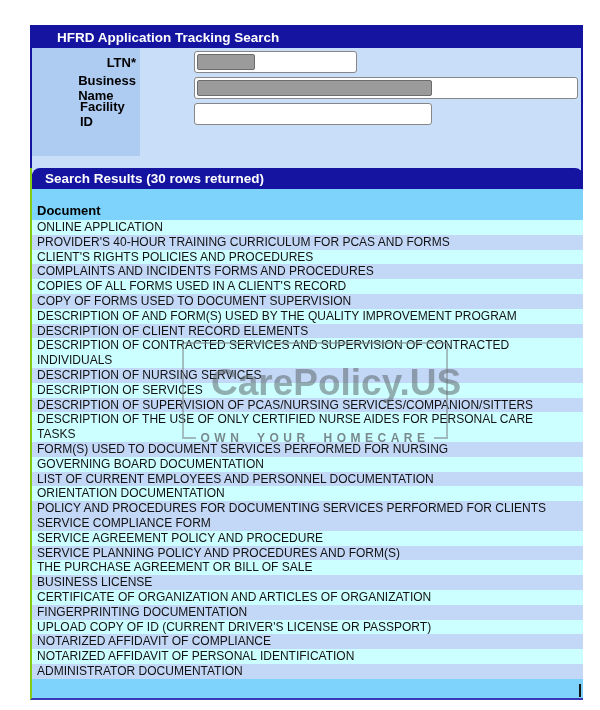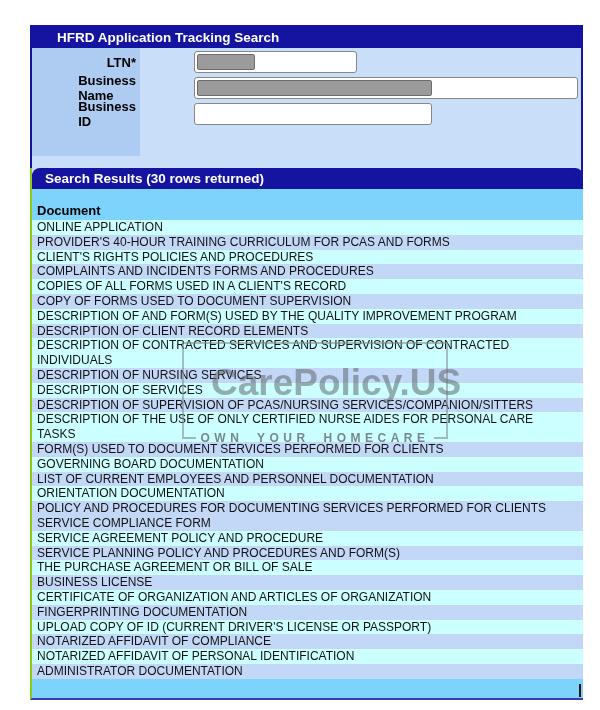--- a/index.html
+++ b/index.html
@@ -58,21 +58,21 @@
 <div class="page">
 
   <div class="search-panel">
     <div class="panel-header">
       <span>HFRD Application Tracking Search</span>
     </div>
     <div class="search-body">
       <div class="label-col">
         <div class="form-row">LTN*</div>
         <div class="form-row">Business Name</div>
-        <div class="form-row">Business ID</div>
+        <div class="form-row">Facility ID</div>
       </div>
       <div class="field-col">
         <div class="form-row">
           <div class="text-input ltn-input">
             <div class="redaction"></div>
           </div>
         </div>
         <div class="form-row">
           <div class="text-input bn-input">
             <div class="redaction"></div>
@@ -98,21 +98,21 @@
           <div class="doc-row row-blue">COMPLAINTS AND INCIDENTS FORMS AND PROCEDURES</div>
           <div class="doc-row row-cyan">COPIES OF ALL FORMS USED IN A CLIENT'S RECORD</div>
           <div class="doc-row row-blue">COPY OF FORMS USED TO DOCUMENT SUPERVISION</div>
           <div class="doc-row row-cyan">DESCRIPTION OF AND FORM(S) USED BY THE QUALITY IMPROVEMENT PROGRAM</div>
           <div class="doc-row row-blue">DESCRIPTION OF CLIENT RECORD ELEMENTS</div>
           <div class="doc-row row-cyan">DESCRIPTION OF CONTRACTED SERVICES AND SUPERVISION OF CONTRACTED INDIVIDUALS</div>
           <div class="doc-row row-blue">DESCRIPTION OF NURSING SERVICES</div>
           <div class="doc-row row-cyan">DESCRIPTION OF SERVICES</div>
           <div class="doc-row row-blue">DESCRIPTION OF SUPERVISION OF PCAS/NURSING SERVICES/COMPANION/SITTERS</div>
           <div class="doc-row row-cyan">DESCRIPTION OF THE USE OF ONLY CERTIFIED NURSE AIDES FOR PERSONAL CARE TASKS</div>
-          <div class="doc-row row-blue">FORM(S) USED TO DOCUMENT SERVICES PERFORMED FOR CLIENTS</div>
+          <div class="doc-row row-blue">FORM(S) USED TO DOCUMENT SERVICES PERFORMED FOR NURSING</div>
           <div class="doc-row row-cyan">GOVERNING BOARD DOCUMENTATION</div>
           <div class="doc-row row-blue">LIST OF CURRENT EMPLOYEES AND PERSONNEL DOCUMENTATION</div>
           <div class="doc-row row-cyan">ORIENTATION DOCUMENTATION</div>
           <div class="doc-row row-blue">POLICY AND PROCEDURES FOR DOCUMENTING SERVICES PERFORMED FOR CLIENTS</div>
           <div class="doc-row row-blue">SERVICE COMPLIANCE FORM</div>
           <div class="doc-row row-cyan">SERVICE AGREEMENT POLICY AND PROCEDURE</div>
           <div class="doc-row row-blue">SERVICE PLANNING POLICY AND PROCEDURES AND FORM(S)</div>
           <div class="doc-row row-cyan">THE PURCHASE AGREEMENT OR BILL OF SALE</div>
           <div class="doc-row row-blue">BUSINESS LICENSE</div>
           <div class="doc-row row-cyan">CERTIFICATE OF ORGANIZATION AND ARTICLES OF ORGANIZATION</div>

